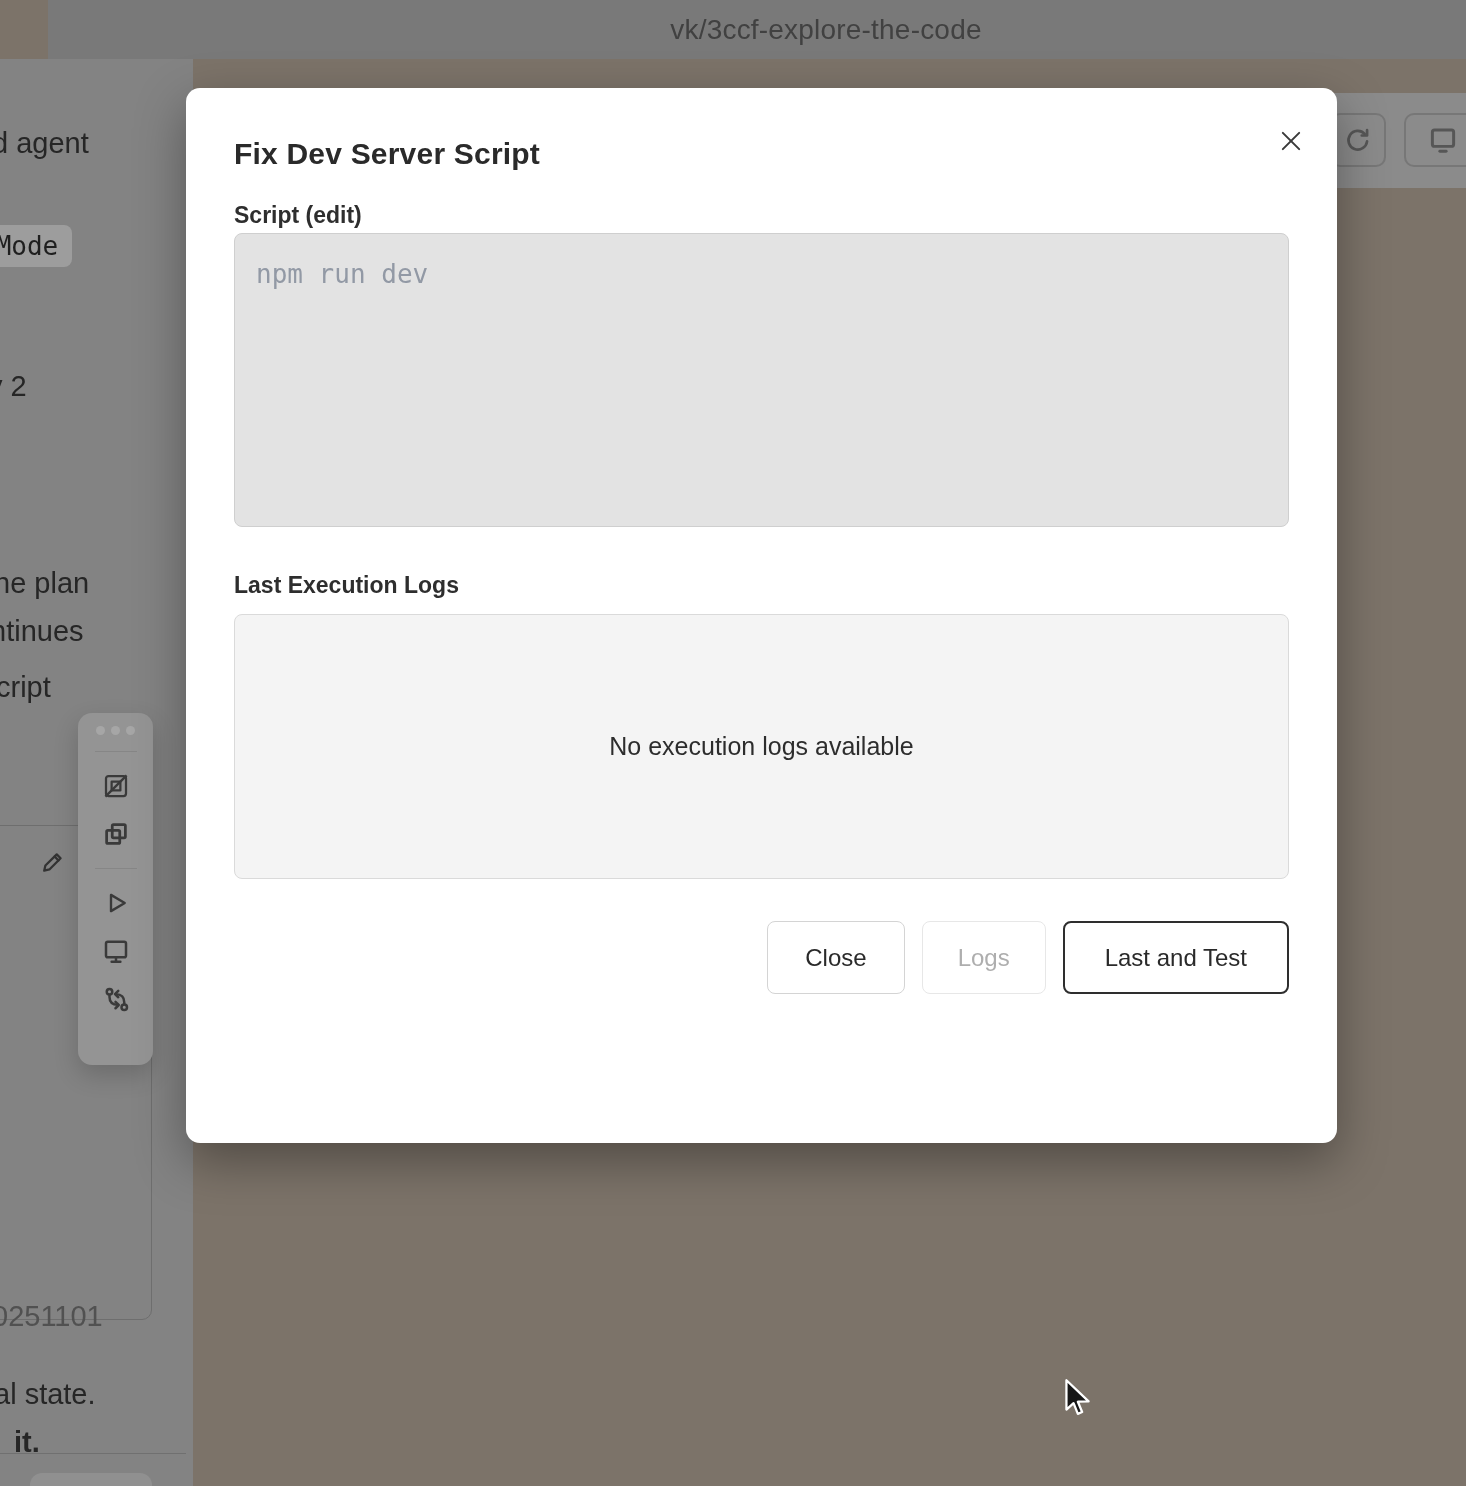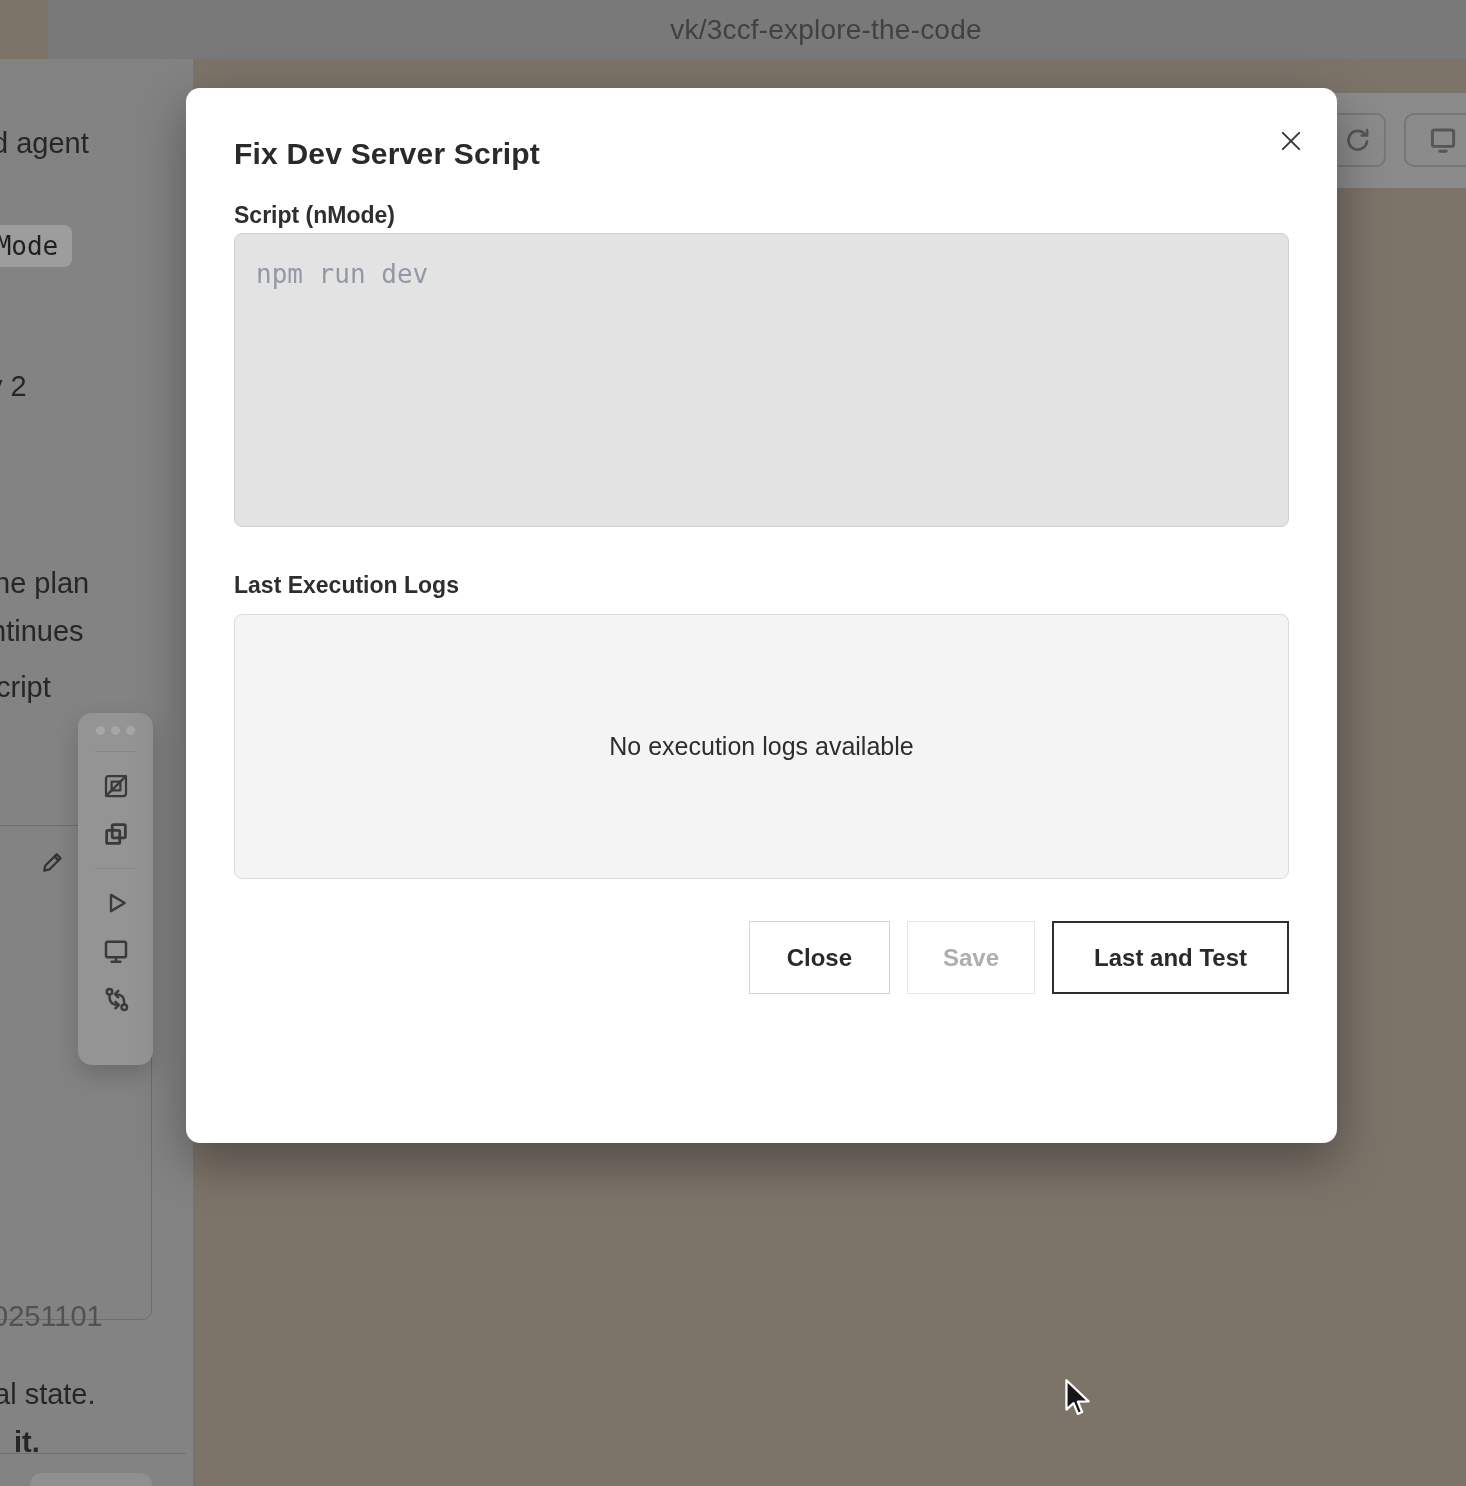--- a/index.html
+++ b/index.html
@@ -94,21 +94,21 @@
   .field-label.logs { margin-top:45px; }
   .logs-box {
     margin-top:15px; width:100%; height:265px;
     background:#f4f4f4; border:1px solid #dadada; border-radius:8px;
     display:flex; align-items:center; justify-content:center;
   }
   .logs-empty { font-size:25px; color:#2d2d2d; }
   .modal-footer { margin-top:42px; display:flex; justify-content:flex-end; gap:17px; }
   .btn {
     height:73px; background:#fff; font-family:"Liberation Sans", sans-serif;
-    font-size:24px; font-weight:700; cursor:pointer; border-radius:0;
+    font-size:24px; font-weight:400; cursor:pointer; border-radius:8px;
   }
   .btn.close-btn { padding:0 37px; border:1px solid #d4d4d4; color:#2a2a2a; }
   .btn.save-btn { padding:0 35px; border:1px solid #e7e7e7; color:#aeaeae; cursor:default; }
   .btn.save-test-btn { padding:0 40px; border:2px solid #2e2e2e; color:#2a2a2a; }
 
   svg { display:block; }
 </style>
 </head>
 <body>
 
@@ -229,26 +229,26 @@
 <div class="modal" role="dialog">
   <button class="modal-close" aria-label="Close">
     <svg width="28" height="28" viewBox="0 0 24 24" fill="none" stroke="currentColor" stroke-width="1.7" stroke-linecap="round">
       <path d="M5 5l14 14"></path>
         <path d="M19 5L5 19"></path>
     </svg>
   </button>
 
   <h1 class="modal-title">Fix Dev Server Script</h1>
 
-  <div class="field-label">Script (nMode)</div>
+  <div class="field-label">Script (edit)</div>
   <textarea class="script-area" spellcheck="false" placeholder="npm run dev" style=""></textarea>
 
   <div class="field-label logs">Last Execution Logs</div>
   <div class="logs-box">
     <div class="logs-empty">No execution logs available</div>
   </div>
 
   <div class="modal-footer">
     <button class="btn close-btn">Close</button>
-    <button class="btn save-btn" disabled="">Save</button>
+    <button class="btn save-btn" disabled="">Logs</button>
     <button class="btn save-test-btn">Last and Test</button>
   </div>
 </div>
 
 </body></html>

